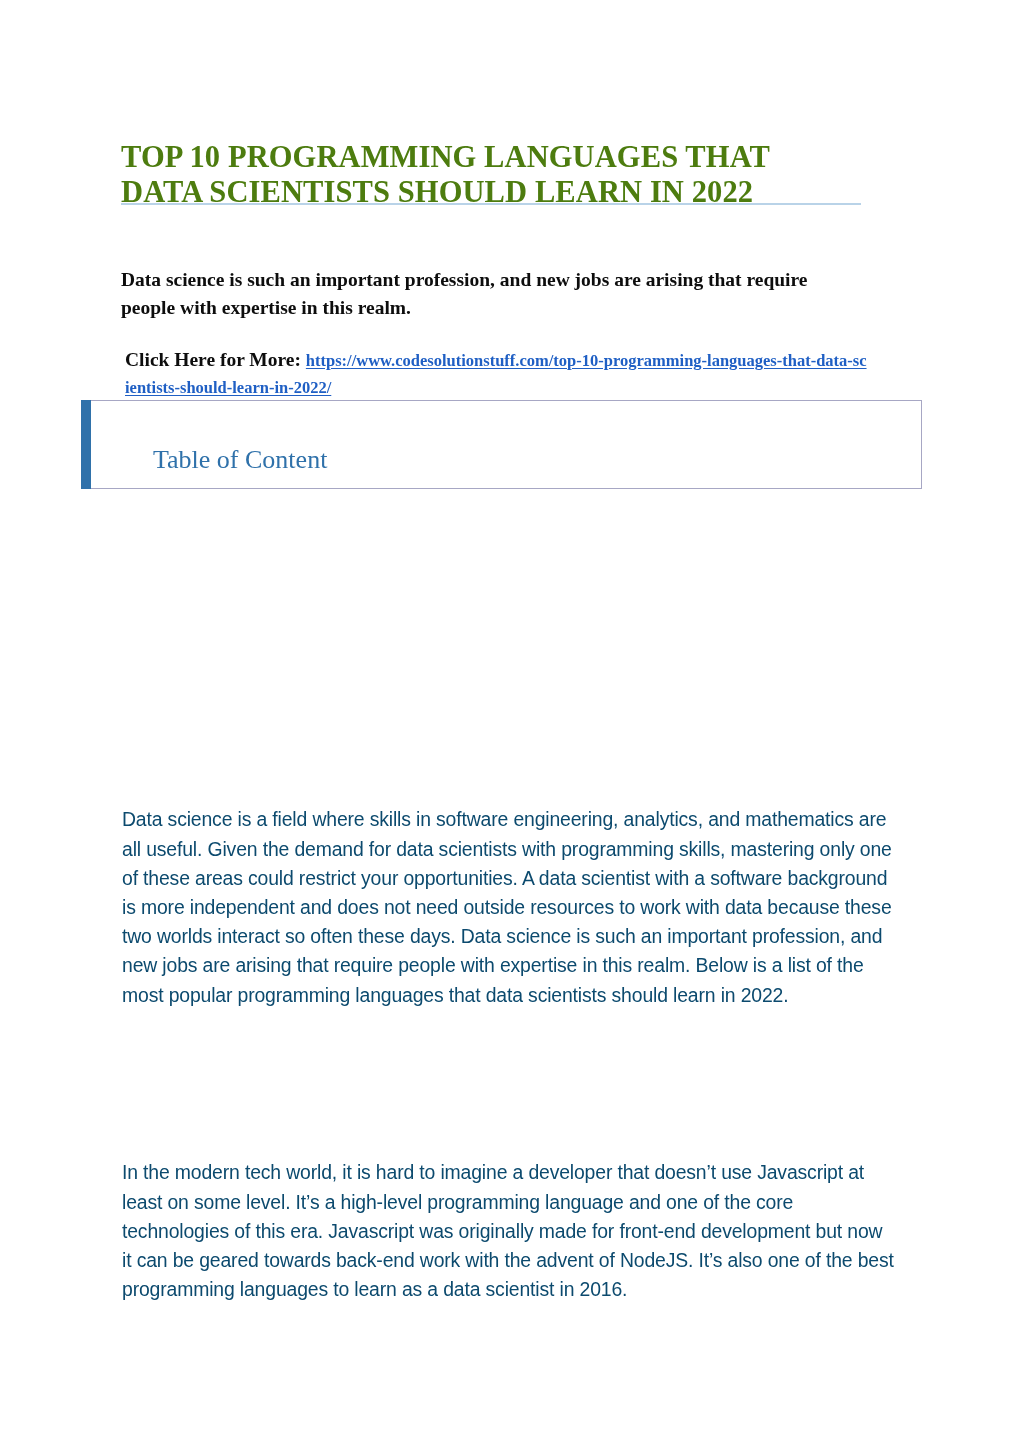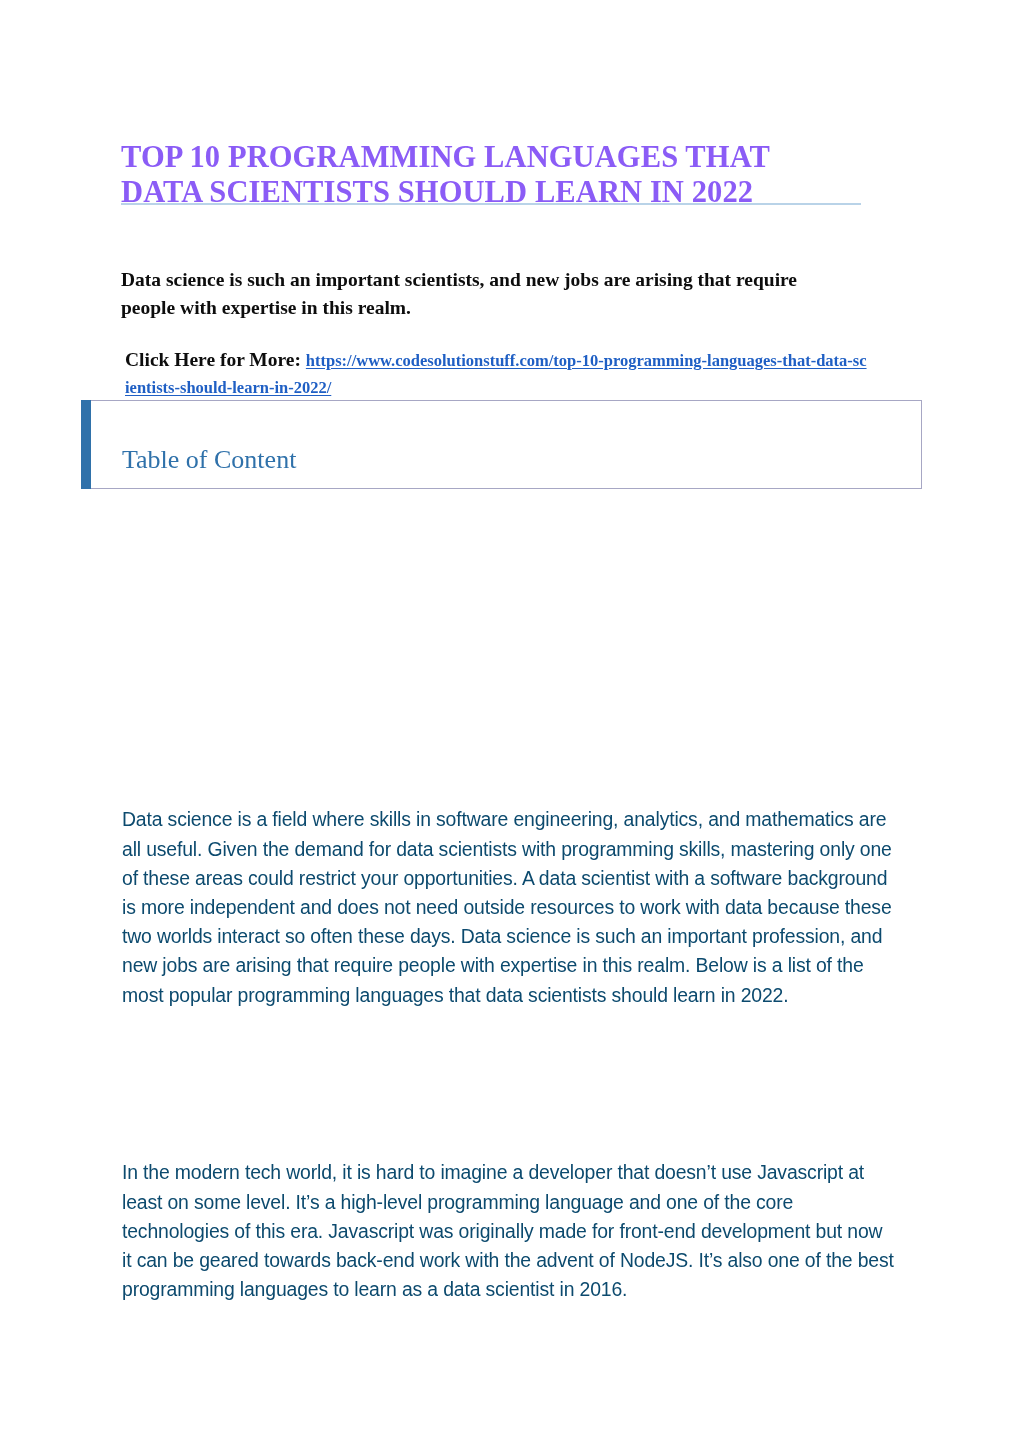--- a/index.html
+++ b/index.html
@@ -27,21 +27,21 @@
   .doc-title {
     position: absolute;
     left: 121px;
     top: 120px;
     width: 740px;
     font-family: "Liberation Serif", serif;
     font-weight: bold;
     font-size: 30.5px;
     line-height: 35px;
     letter-spacing: 0.1px;
-    color: #8b5cf6;
+    color: #4d7c0f;
     text-transform: uppercase;
     white-space: pre-line;
   }
 
   .title-rule {
     position: absolute;
     left: 121px;
     top: 203px;
     width: 740px;
     height: 0;
@@ -111,21 +111,21 @@
     color: #2f71aa;
     line-height: 1;
     position: absolute;
     left: 31px;
   }
 
   #toc-box {
     top: 400px;
     height: 89px;
   }
-  #toc-box .callout-text { bottom: 15px; }
+  #toc-box .callout-text { bottom: 15px; margin-left: 31px; }
 
   #js-box {
     top: 1065px;
     height: 53px;
   }
   #js-box .callout-text { bottom: 13px; }
 
   
   .toc-list {
     position: absolute;
@@ -166,21 +166,21 @@
 </head>
 <body>
 
 <div class="page">
 
   <h1 class="doc-title">TOP 10 PROGRAMMING LANGUAGES THAT
 DATA SCIENTISTS SHOULD LEARN IN 2022</h1>
 
   <div class="title-rule"></div>
 
-  <p class="lead">Data science is such an important scientists, and new jobs are arising that require people with expertise in this realm.</p>
+  <p class="lead">Data science is such an important profession, and new jobs are arising that require people with expertise in this realm.</p>
 
   <p class="clickline">
     <span class="cta">Click Here for More:</span> <a class="url" href="#">https://www.codesolutionstuff.com/top-10-programming-languages-that-data-scientists-should-learn-in-2022/</a>
   </p>
 
   <div class="callout" id="toc-box">
     <span class="bar"></span>
     <span class="callout-text">Table of Content</span>
   </div>
 

